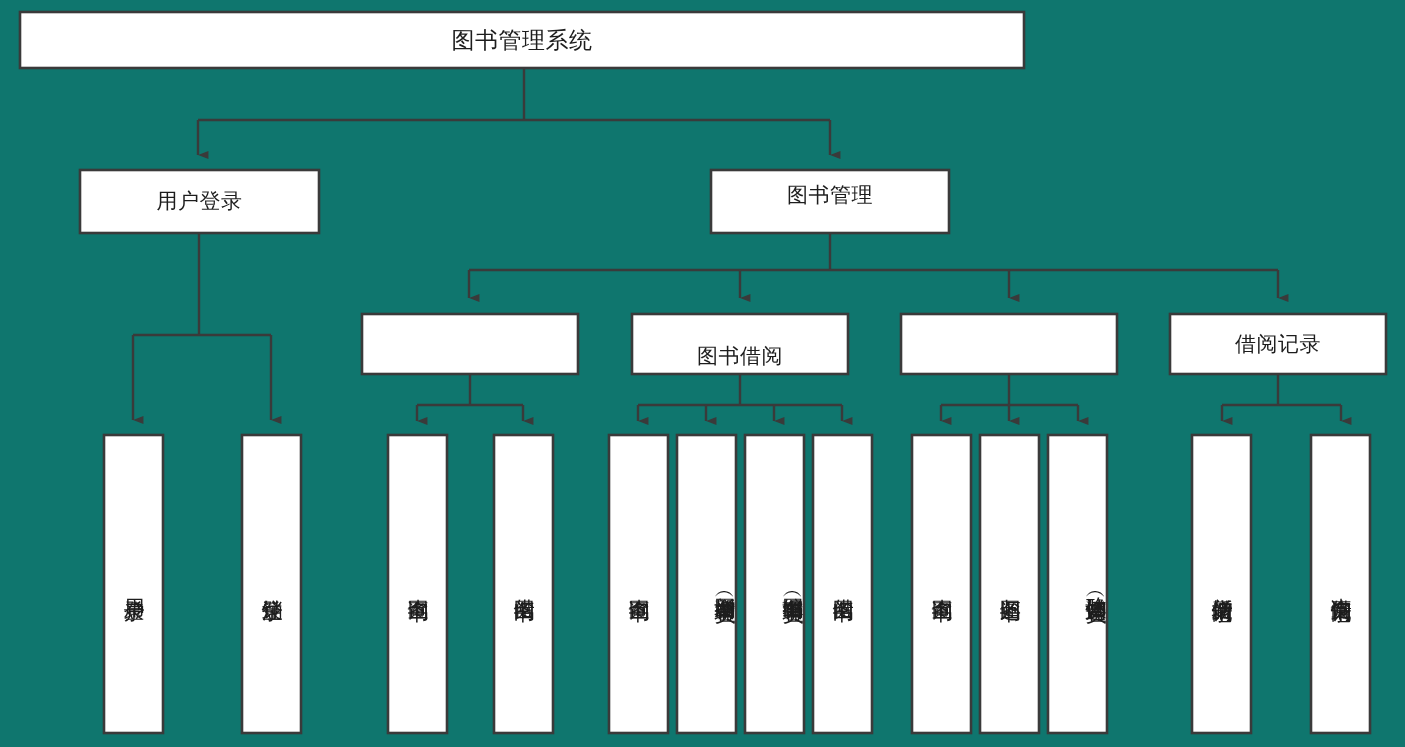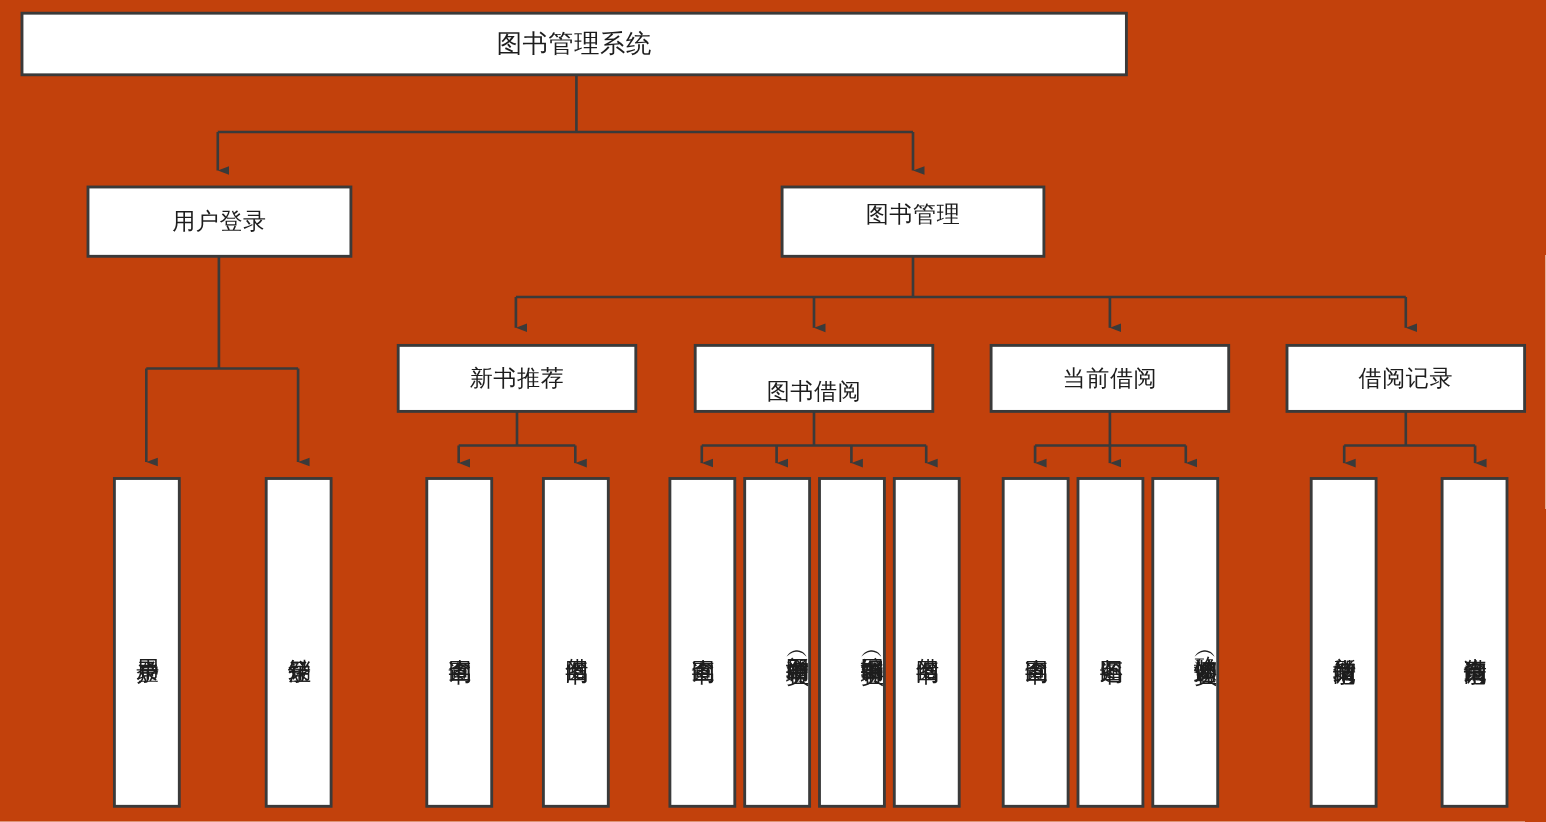--- a/index.html
+++ b/index.html
@@ -8,21 +8,21 @@
     padding: 0;
     background: #ffffff;
   }
   body {
     font-family: "DejaVu Sans", "Liberation Sans", sans-serif;
   }
   #canvas {
     position: relative;
     width: 1405px;
     height: 747px;
-    background: #c2410c;
+    background: #0f766e;
     overflow: hidden;
   }
   svg#diagram {
     position: absolute;
     left: 0;
     top: 0;
     width: 1405px;
     height: 747px;
     display: block;
   }
@@ -171,23 +171,21 @@
 
     <rect class="node-rect" x="1192" y="435" width="59" height="298"></rect>
     <rect class="node-rect" x="1311" y="435" width="59" height="298"></rect>
   </svg>
 
   <div class="node-label-h" style="left:20px; top:12px; width:1004px; height:56px; font-size:23px;">图书管理系统</div>
 
   <div class="node-label-h" style="left:80px; top:170px; width:239px; height:63px;">用户登录</div>
   <div class="node-label-h" style="left:711px; top:170px; width:238px; height:51px;">图书管理</div>
 
-  <div class="node-label-h" style="left:362px; top:314px; width:216px; height:60px;">新书推荐</div>
   <div class="node-label-h" style="left:632px; top:314px; width:216px; height:60px;margin-top:12px;">图书借阅</div>
-  <div class="node-label-h" style="left:901px; top:314px; width:216px; height:60px;">当前借阅</div>
   <div class="node-label-h" style="left:1170px; top:314px; width:216px; height:60px;">借阅记录</div>
 
   <div class="node-label-v" style="left:104px; top:435px; width:59px; height:298px;">用户登录</div>
   <div class="node-label-v" style="left:242px; top:435px; width:59px; height:298px;">注销登录</div>
 
   <div class="node-label-v" style="left:388px; top:435px; width:59px; height:298px;">查询图书</div>
   <div class="node-label-v" style="left:494px; top:435px; width:59px; height:298px;">借阅图书</div>
 
   <div class="node-label-v" style="left:609px; top:435px; width:59px; height:298px;">查询图书</div>
   <div class="node-label-v" style="left:677px; top:440px; width:59px; height:288px; align-items:flex-start;">新增图书（管理员）</div>

